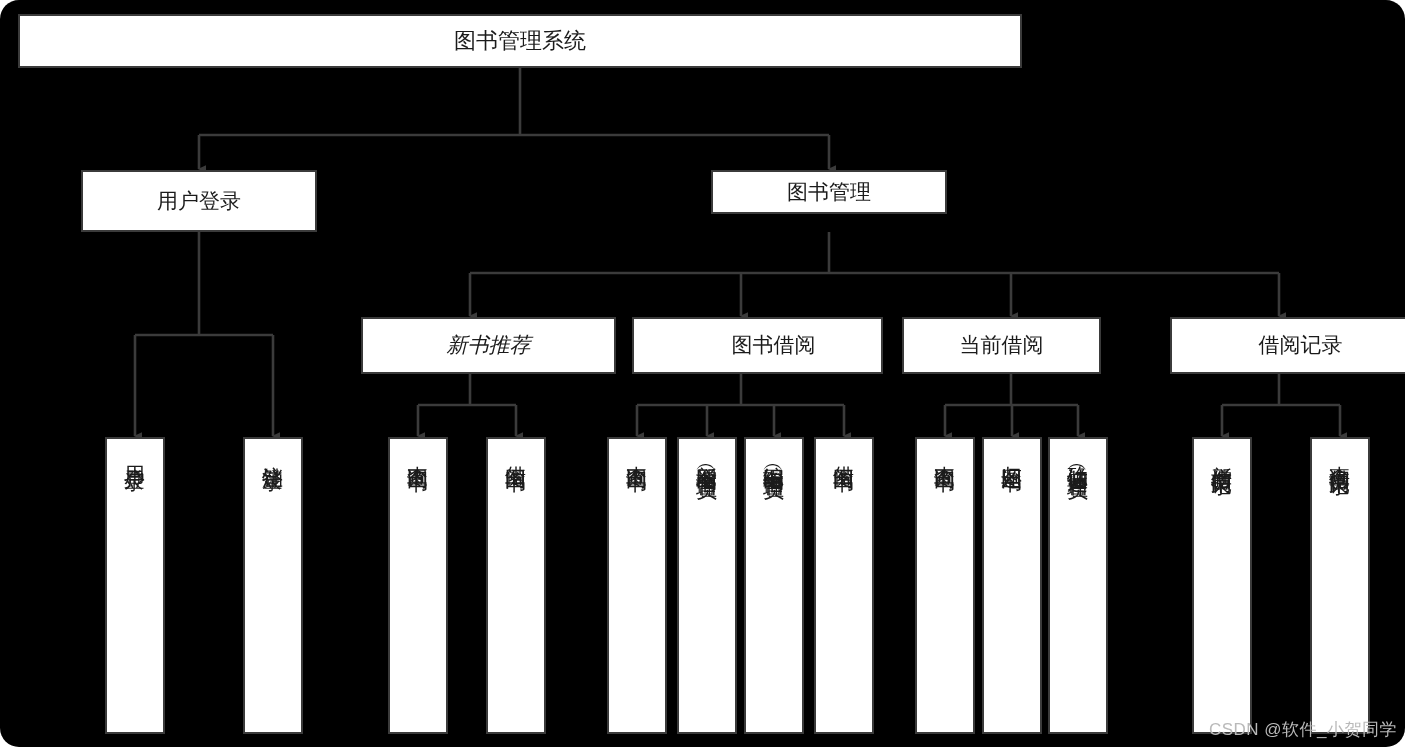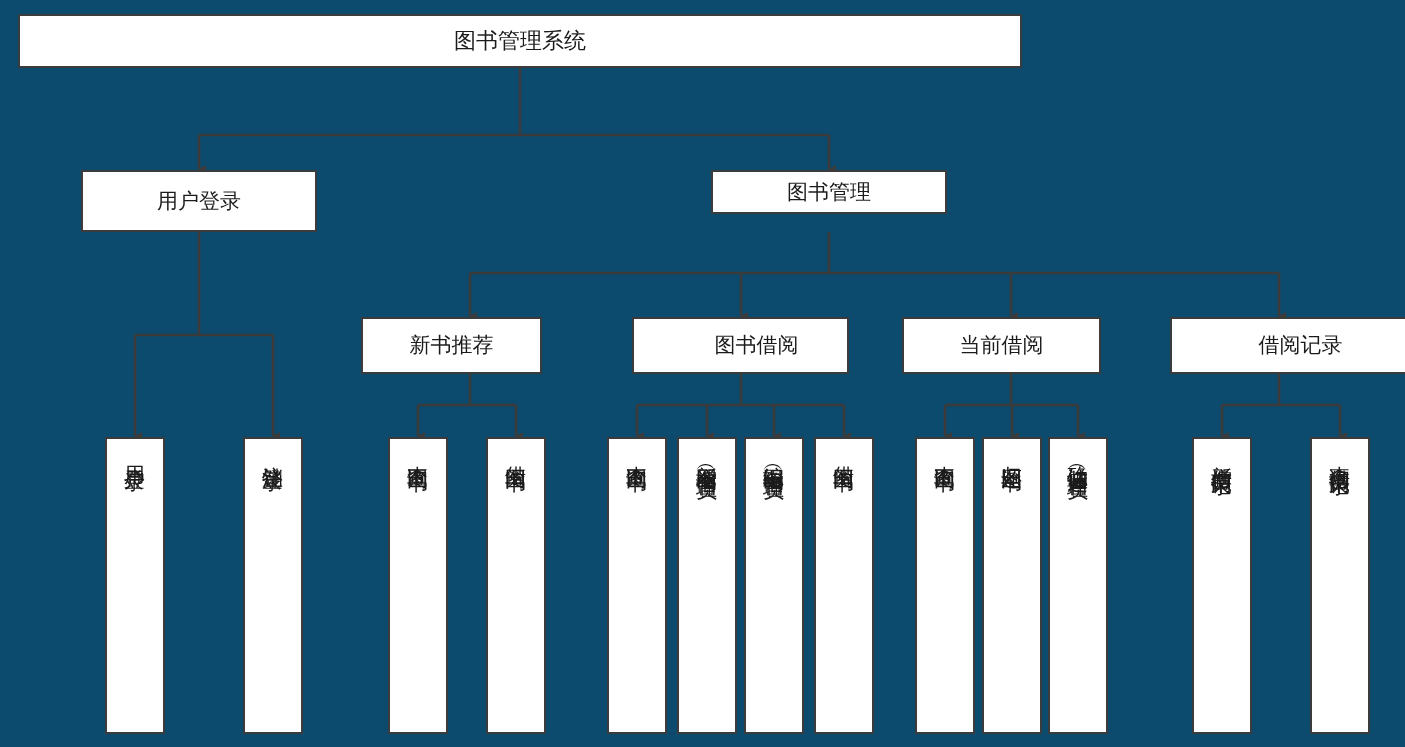--- a/index.html
+++ b/index.html
@@ -7,22 +7,23 @@
     padding: 0;
     background: #ffffff;
   }
   body {
     font-family: "Liberation Sans", "DejaVu Sans", sans-serif;
   }
   #diagram-root {
     position: relative;
     width: 1405px;
     height: 747px;
-    background: #0c4a6e;
+    background: #000000;
     overflow: hidden;
+    border-radius: 19px;
   }
   svg.edges {
     position: absolute;
     left: 0;
     top: 0;
     width: 1405px;
     height: 747px;
   }
   .node {
     position: absolute;
@@ -117,24 +118,24 @@
   <div id="node-layer">
       <div class="node horizontal root" style="left: 18px; top: 14px; width: 1004px; height: 54px;">
         <span class="label">图书管理系统</span>
       </div>
       <div class="node horizontal" style="left: 81px; top: 170px; width: 236px; height: 62px;">
         <span class="label">用户登录</span>
       </div>
       <div class="node horizontal" style="left: 711px; top: 170px; width: 236px; height: 44px;">
         <span class="label">图书管理</span>
       </div>
-      <div class="node horizontal" style="left: 361px; top: 317px; width: 181px; height: 57px;">
+      <div class="node horizontal" style="left: 361px; top: 317px; width: 255px; height: 57px; font-style: italic;">
         <span class="label">新书推荐</span>
       </div>
-      <div class="node horizontal" style="left: 632px; top: 317px; width: 217px; height: 57px; padding-left: 32px;">
+      <div class="node horizontal" style="left: 632px; top: 317px; width: 251px; height: 57px; padding-left: 32px;">
         <span class="label">图书借阅</span>
       </div>
       <div class="node horizontal" style="left: 902px; top: 317px; width: 199px; height: 57px;">
         <span class="label">当前借阅</span>
       </div>
       <div class="node horizontal" style="left: 1170px; top: 317px; width: 253px; height: 57px; padding-left: 8px;">
         <span class="label">借阅记录</span>
       </div>
       <div class="node vertical" style="left: 105px; top: 437px; width: 60px; height: 297px;">
         <span class="label">用户登录</span>
@@ -169,13 +170,14 @@
       <div class="node vertical" style="left: 1048px; top: 437px; width: 60px; height: 297px;">
         <span class="label">确认归还（管理员）</span>
       </div>
       <div class="node vertical" style="left: 1192px; top: 437px; width: 60px; height: 297px;">
         <span class="label">新增借阅记录</span>
       </div>
       <div class="node vertical" style="left: 1310px; top: 437px; width: 60px; height: 297px;">
         <span class="label">查询借阅记录</span>
       </div>
     </div>
+  <div class="watermark">CSDN @软件_小贺同学</div>
 </div>
 
 </body></html>

